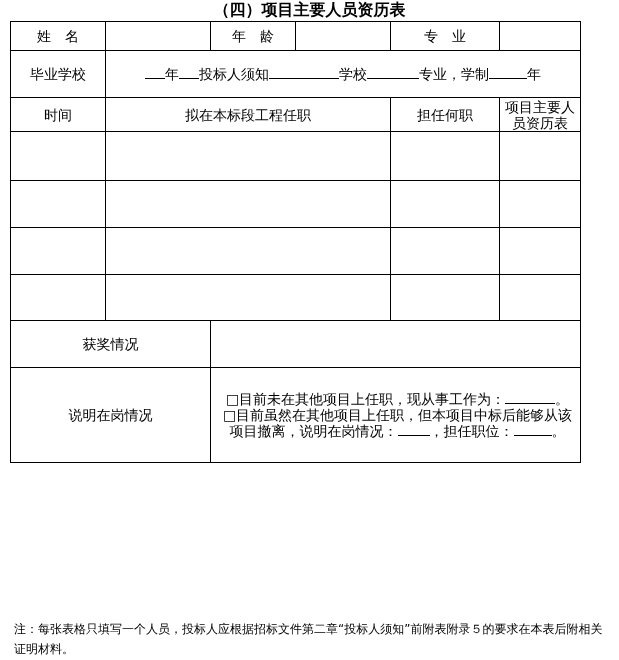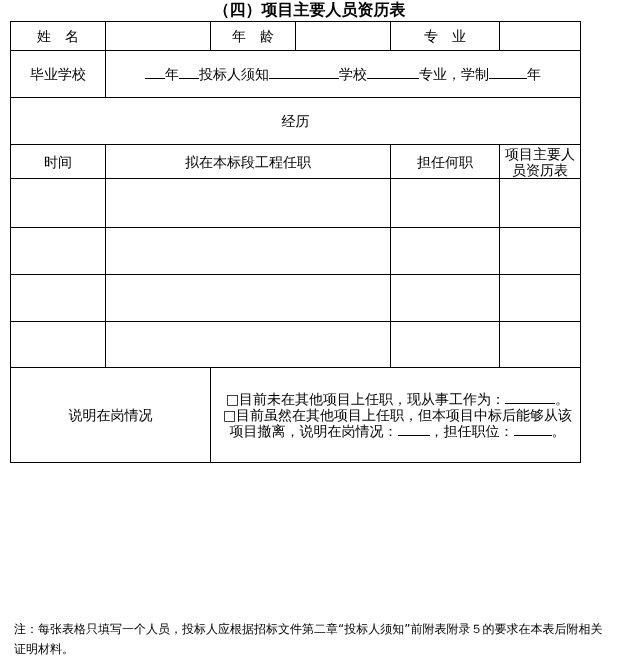--- a/index.html
+++ b/index.html
@@ -34,23 +34,20 @@
     <td></td>
     <td>专　业</td>
     <td></td>
   </tr>
   <tr style="height:47px">
     <td>毕业学校</td>
     <td colspan="6">
       <span class="blank" style="width:20px"></span><span>年</span><span class="blank" style="width:20px"></span><span>投标人须知</span><span class="blank" style="width:70px"></span><span>学校</span><span class="blank" style="width:52px"></span><span>专业，学制</span><span class="blank" style="width:38px"></span><span>年</span>
     </td>
   </tr>
-  <tr style="height:47px">
-    <td colspan="7">经历</td>
-  </tr>
   <tr style="height:34px">
     <td>时间</td>
     <td colspan="4">拟在本标段工程任职</td>
     <td>担任何职</td>
     <td>项目主要人员资历表</td>
   </tr>
   <tr style="height:49px">
         <td></td>
         <td colspan="4"></td>
         <td></td>
@@ -67,20 +64,24 @@
         <td colspan="4"></td>
         <td></td>
         <td></td>
       </tr>
   <tr style="height:46px">
         <td></td>
         <td colspan="4"></td>
         <td></td>
         <td></td>
       </tr>
+  <tr style="height:47px">
+    <td colspan="3">获奖情况</td>
+    <td colspan="4"></td>
+  </tr>
   <tr style="height:95px">
     <td colspan="3">说明在岗情况</td>
     <td colspan="4" class="left">
       <div><span>□目前未在其他项目上任职，现从事工作为：</span><span class="blank" style="width:50px"></span><span>。</span></div>
       <div><span>□目前虽然在其他项目上任职，但本项目中标后能够从该项目撤离，说明在岗情况：</span><span class="blank" style="width:32px"></span><span>，担任职位：</span><span class="blank" style="width:38px"></span><span>。</span></div>
     </td>
   </tr>
 </tbody>
   </table>
 

